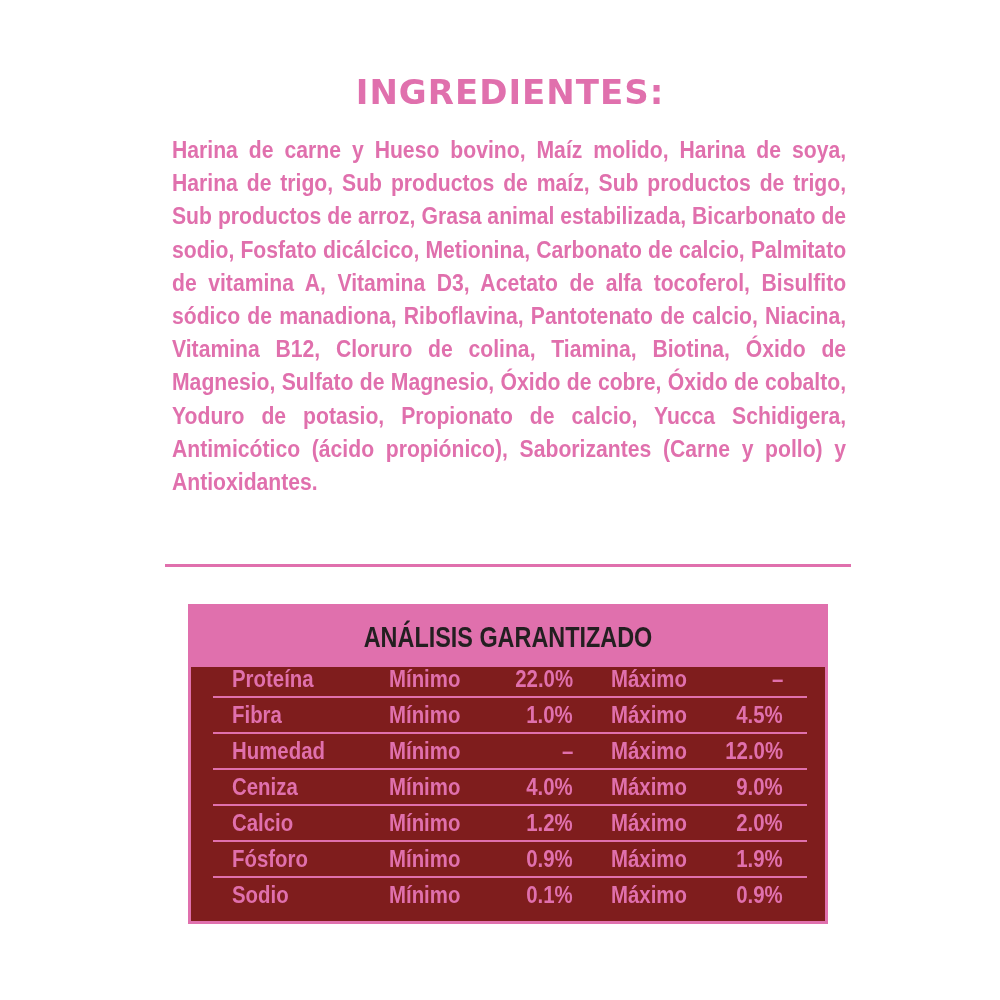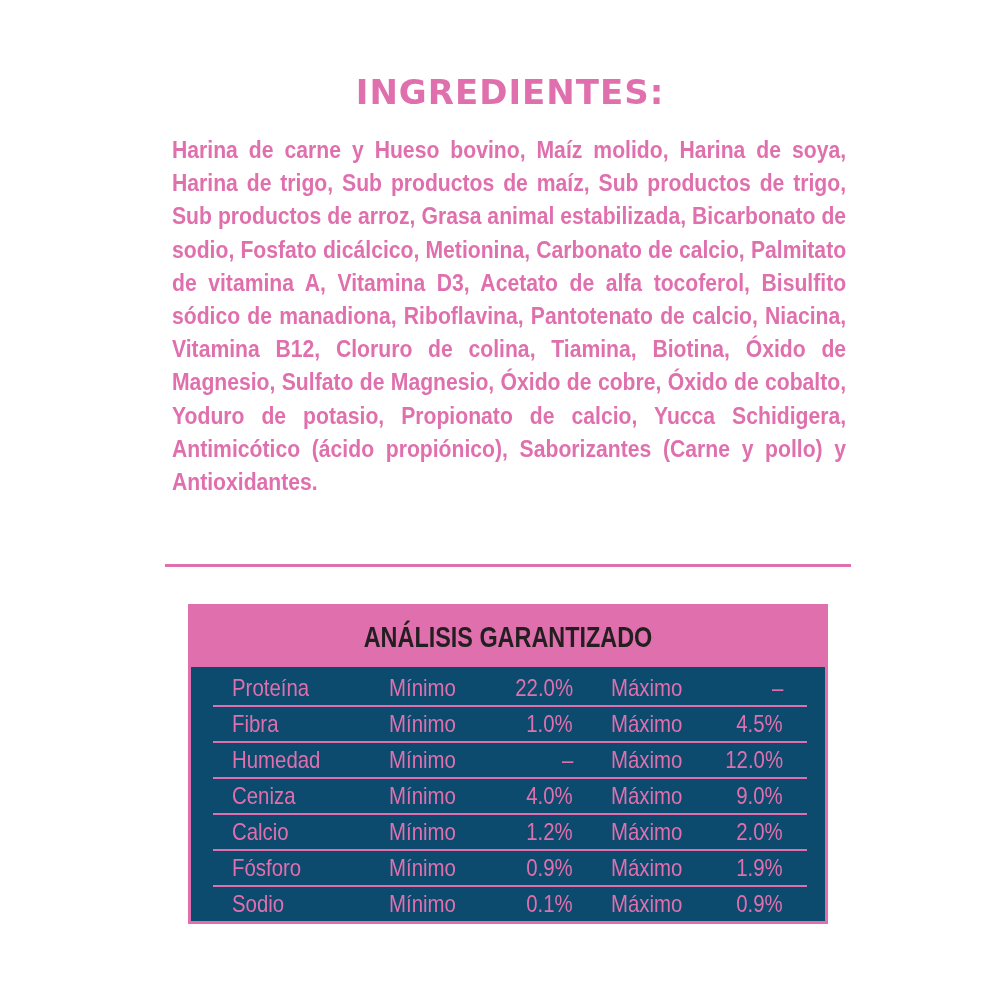--- a/index.html
+++ b/index.html
@@ -10,30 +10,30 @@
     color:#e070ad;
   }
   .ingredients {
     position:absolute; left:172px; top:134px; width:674px;
     font-family:"Liberation Sans", sans-serif; font-weight:bold; font-size:23.5px; line-height:33.2px;
     color:#e070ad; text-align:justify; transform:scaleX(0.9); transform-origin:left top; width:749px;
   }
   .divider { position:absolute; left:165px; top:564px; width:686px; height:3px; background:#e070ad; }
   .table-box {
     position:absolute; left:188px; top:604px; width:634px; height:314px;
-    border:3px solid #e070ad; background:#0c4a6e;
+    border:3px solid #e070ad; background:#7f1d1d;
   }
   .table-header {
     height:60px; background:#e070ad; display:flex; align-items:center; justify-content:center;
   }
   .table-header span {
     font-family:"Liberation Sans", sans-serif; font-weight:bold; font-size:30px; color:#231f20;
     display:inline-block; transform:scaleX(0.78); letter-spacing:0px;
   }
-  .rows { position:absolute; left:22px; top:64px; width:594px; }
+  .rows { position:absolute; left:22px; top:55px; width:594px;font-weight:bold; }
   .row {
     display:flex; align-items:center; height:34px; border-bottom:2px solid #e070ad;
     font-family:"Liberation Sans", sans-serif; font-size:24px; color:#e070ad;
   }
   .row:last-child { border-bottom:none; }
   .row > span { display:inline-block; transform:scaleX(0.85); transform-origin:left center; white-space:nowrap; }
   .c-name { position:absolute; left:19px; }
   .row { position:relative; }
   .c-min-l { position:absolute; left:176px; }
   .c-min-v { position:absolute; right:234px; transform-origin:right center !important; }

